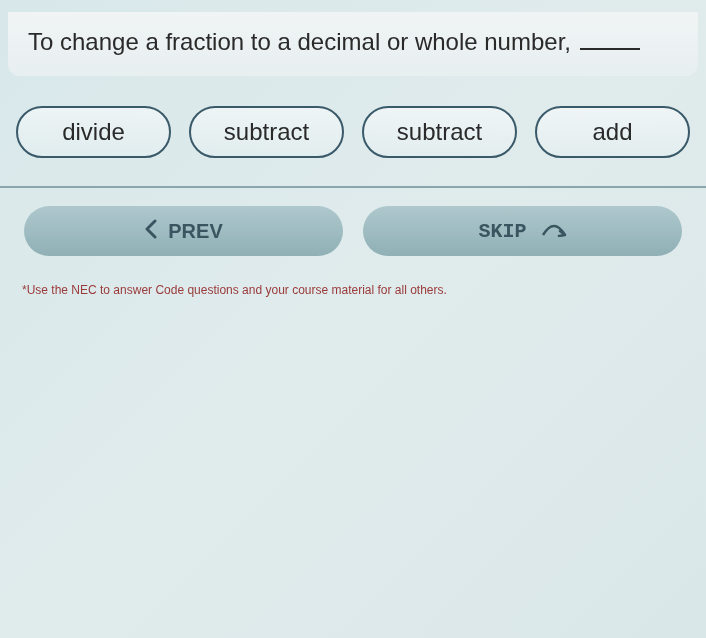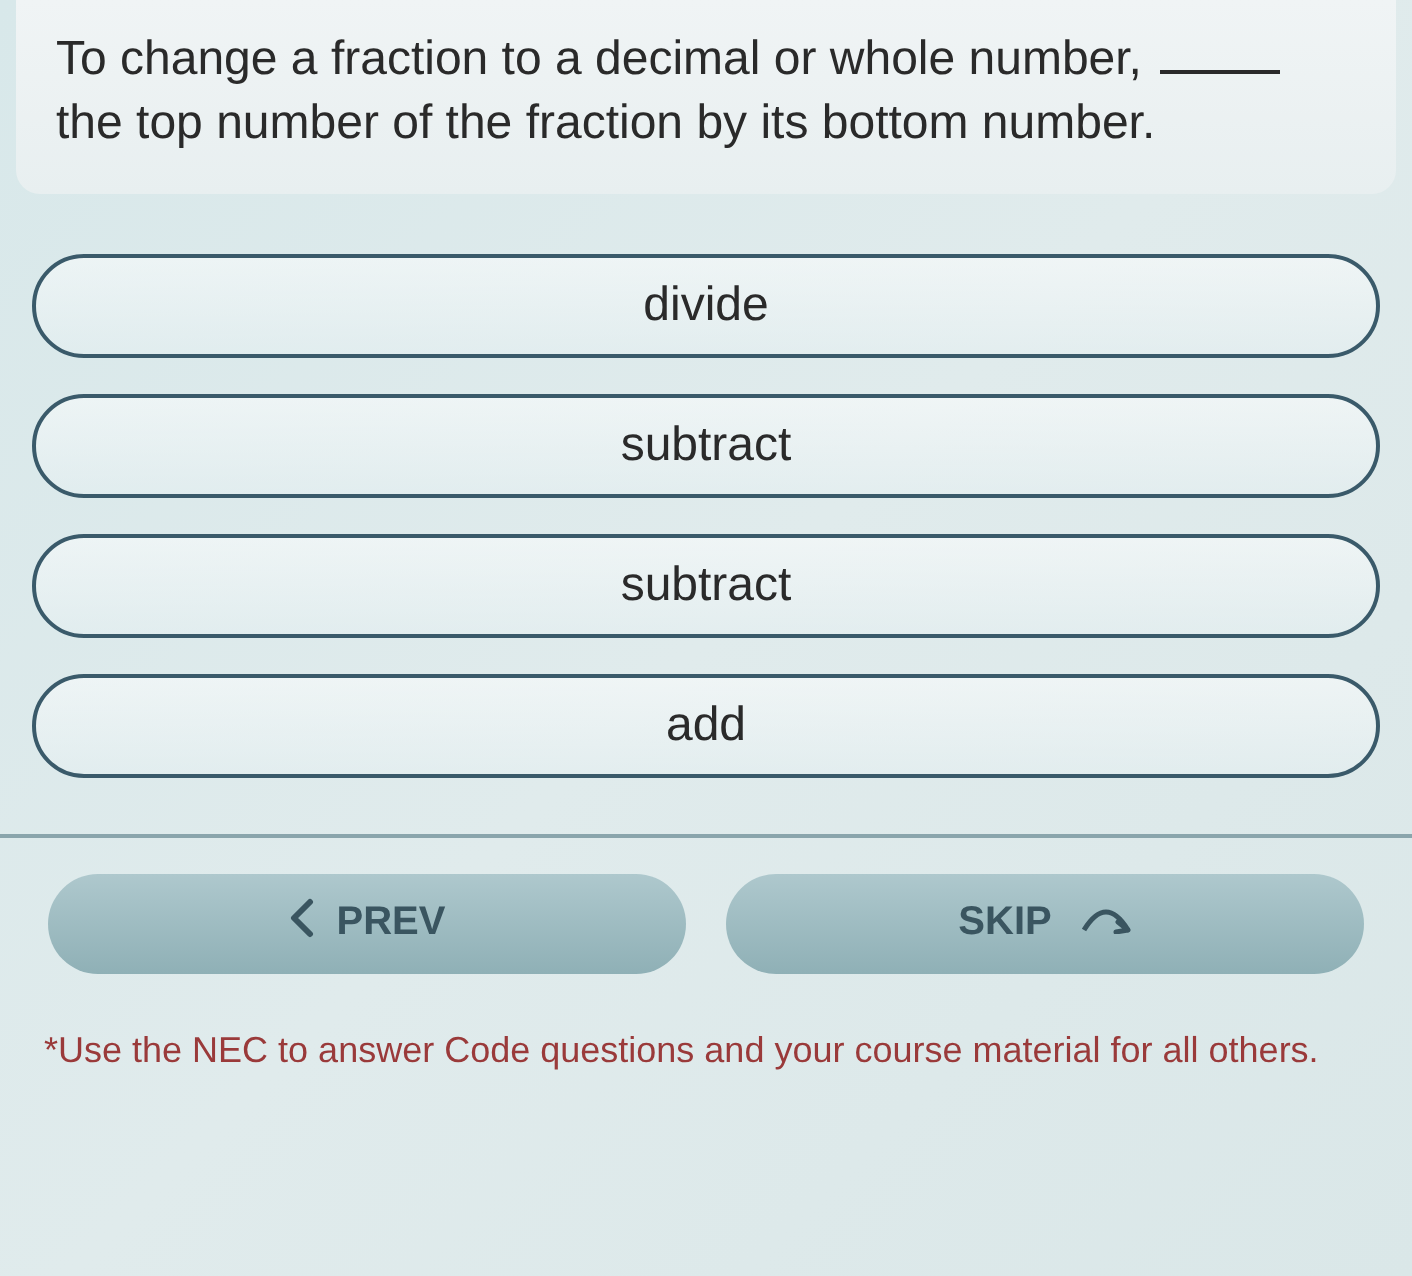--- a/index.html
+++ b/index.html
@@ -12,38 +12,37 @@
       height: 638px;
       font-family: Arial, Helvetica, sans-serif;
       background: linear-gradient(135deg, #d8e8ea 0%, #e0ebec 50%, #dae7e8 100%);
       overflow: hidden;
       position: relative;
     }
     .question-box {
       background: linear-gradient(to bottom, #f0f4f5, #e8eff0);
       padding: 14px 20px 18px 20px;
       border-radius: 0 0 12px 12px;
-      margin: 0 8px;
+      margin: 12px 8px;
     }
     .question-text {
       font-size: 24px;
       color: #2a2a2a;
       line-height: 1.35;
     }
     .blank {
       display: inline-block;
       border-bottom: 2px solid #2a2a2a;
       width: 60px;
       vertical-align: baseline;
       margin: 0 2px;
     }
     .options {
       margin: 30px 16px 0 16px;
       display: flex;
-      flex-direction: column;
       gap: 18px;
       align-items: center;
     }
     .option-btn {
       width: 100%;
       height: 52px;
       border: 2px solid #3a5a6a;
       border-radius: 26px;
       background: linear-gradient(to bottom, rgba(255,255,255,0.5), rgba(230,240,242,0.5));
       font-size: 24px;
@@ -82,50 +81,50 @@
     }
     .prev-btn {
       background: linear-gradient(to bottom, #aec8cd, #8fb0b6);
       color: #3a5560;
       flex: 1;
     }
     .skip-btn {
       background: linear-gradient(to bottom, #aec8cd, #8fb0b6);
       color: #3a5560;
       flex: 1;
+      font-family: Liberation Mono, monospace;
     }
     .submit-btn {
       background: linear-gradient(to bottom, #6a8e97, #4f7680);
       color: #ffffff;
       flex: 1.1;
     }
     .chevron {
       display: inline-block;
     }
     .skip-arrow {
       display: inline-block;
       font-size: 18px;
       margin-left: 4px;
     }
     .footer-note {
       padding: 8px 22px 0 22px;
-      font-size: 18px;
+      font-size: 12px;
       color: #9a3a3a;
       line-height: 1.4;
       font-weight: 500;
     }
   </style>
 </head>
 <body>
 
 <div class="question-box">
   <div class="question-text">
     <span>To change a fraction to a decimal or whole number, </span><span class="blank"></span>
     <br>
-    <span>the top number of the fraction by its bottom number.</span>
   </div>
 </div>
 
 <div class="options">
   <button class="option-btn">
     <span>divide</span>
   </button>
   <button class="option-btn">
     <span>subtract</span>
   </button>

